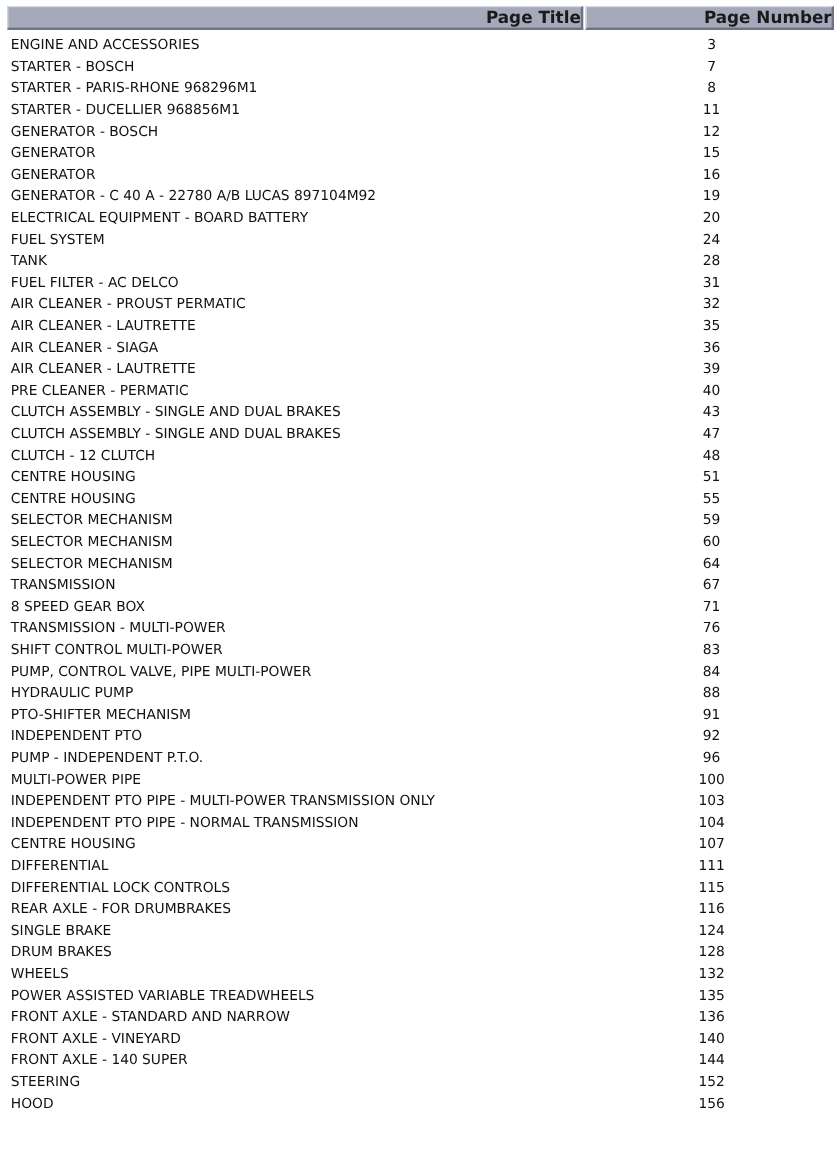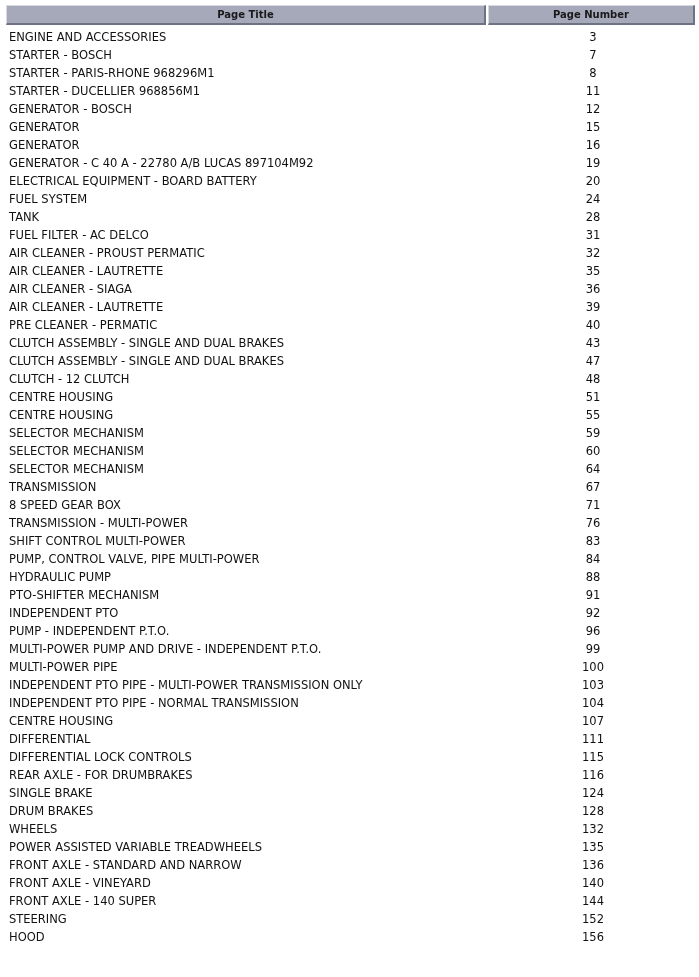--- a/index.html
+++ b/index.html
@@ -9,22 +9,22 @@
     border-collapse: separate; border-spacing: 2px 0;
     font-family: "DejaVu Sans", "Liberation Sans", sans-serif;
     font-size: 11.5px; color: #111111;
   }
   table.idx th {
     background: #a5a9ba;
     border-top: 1px solid #d7d9e2;
     border-left: 1px solid #d7d9e2;
     border-right: 2px solid #6f7283;
     border-bottom: 2px solid #6f7283;
-    height: 17px; padding: 0; font-weight: bold; text-align: center;
-    font-size: 10px; color: #1a1a1a;
+    height: 17px; padding: 0; font-weight: bold; text-align: right;
+    font-size: 14px; color: #1a1a1a;
   }
   th.c-title { width: 477px; }
   th.c-num { width: 204px; margin-top: 12px; }
   table.idx td {
     height: 18px; padding: 0 0 0 3px; line-height: 18px; white-space: nowrap;
   }
   td.num { text-align: center; padding-left: 0; }
   tr.spacer td { height: 3px; line-height: 3px; }
 </style>
 </head>
@@ -172,24 +172,20 @@
       </tr>
       <tr>
         <td>INDEPENDENT PTO</td>
         <td class="num">92</td>
       </tr>
       <tr>
         <td>PUMP - INDEPENDENT P.T.O.</td>
         <td class="num">96</td>
       </tr>
       <tr>
-        <td>MULTI-POWER PUMP AND DRIVE - INDEPENDENT P.T.O.</td>
-        <td class="num">99</td>
-      </tr>
-      <tr>
         <td>MULTI-POWER PIPE</td>
         <td class="num">100</td>
       </tr>
       <tr>
         <td>INDEPENDENT PTO PIPE - MULTI-POWER TRANSMISSION ONLY</td>
         <td class="num">103</td>
       </tr>
       <tr>
         <td>INDEPENDENT PTO PIPE - NORMAL TRANSMISSION</td>
         <td class="num">104</td>

